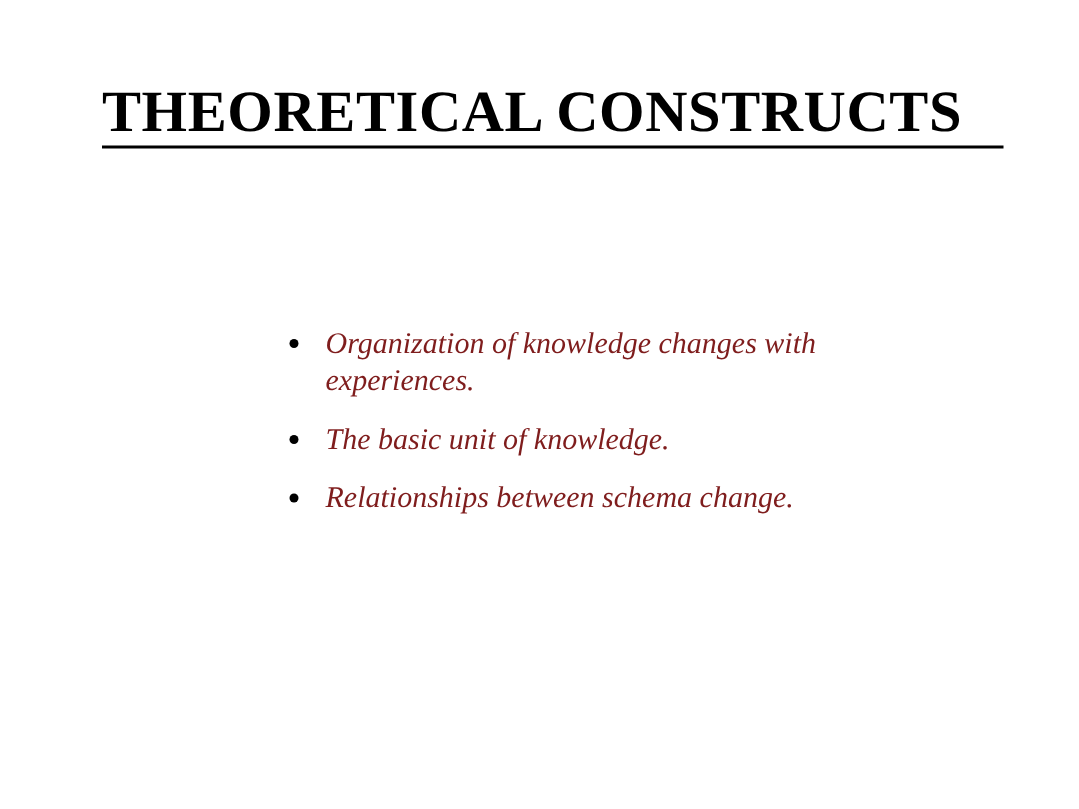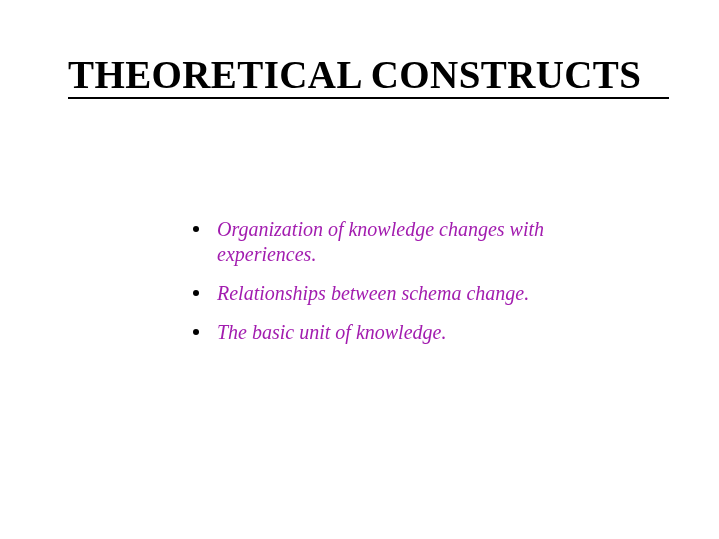--- a/index.html
+++ b/index.html
@@ -85,21 +85,21 @@
   }
   .bullet-item {
     position: relative;
     padding-left: 27px;
     margin-bottom: 14px;
     font-family: "Liberation Serif", "DejaVu Serif", serif;
     font-style: italic;
     font-weight: normal;
     font-size: 20px;
     line-height: 25px;
-    color: #a21caf;
+    color: #7f1d1d;
   }
   .bullet-item:last-child {
     margin-bottom: 0;
   }
   .bullet-marker {
     position: absolute;
     left: 3px;
     top: 9px;
     width: 6px;
     height: 6px;
@@ -124,21 +124,21 @@
   </div>
 
 
   <ul class="bullet-list">
     <li class="bullet-item wrap">
       <span class="bullet-marker"></span>
       <span class="bullet-text">Organization of knowledge changes with experiences.</span>
     </li>
     <li class="bullet-item">
       <span class="bullet-marker"></span>
-      <span class="bullet-text">Relationships between schema change.</span>
+      <span class="bullet-text">The basic unit of knowledge.</span>
     </li>
     <li class="bullet-item">
       <span class="bullet-marker"></span>
-      <span class="bullet-text">The basic unit of knowledge.</span>
+      <span class="bullet-text">Relationships between schema change.</span>
     </li>
   </ul>
 
 </div>
 
 </body></html>

